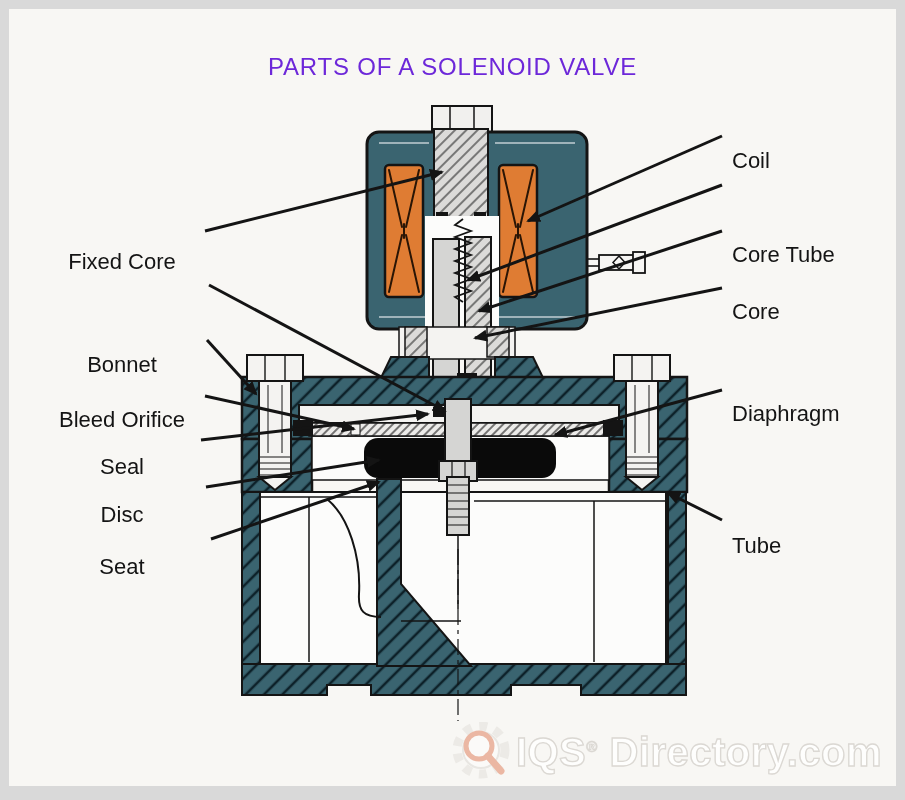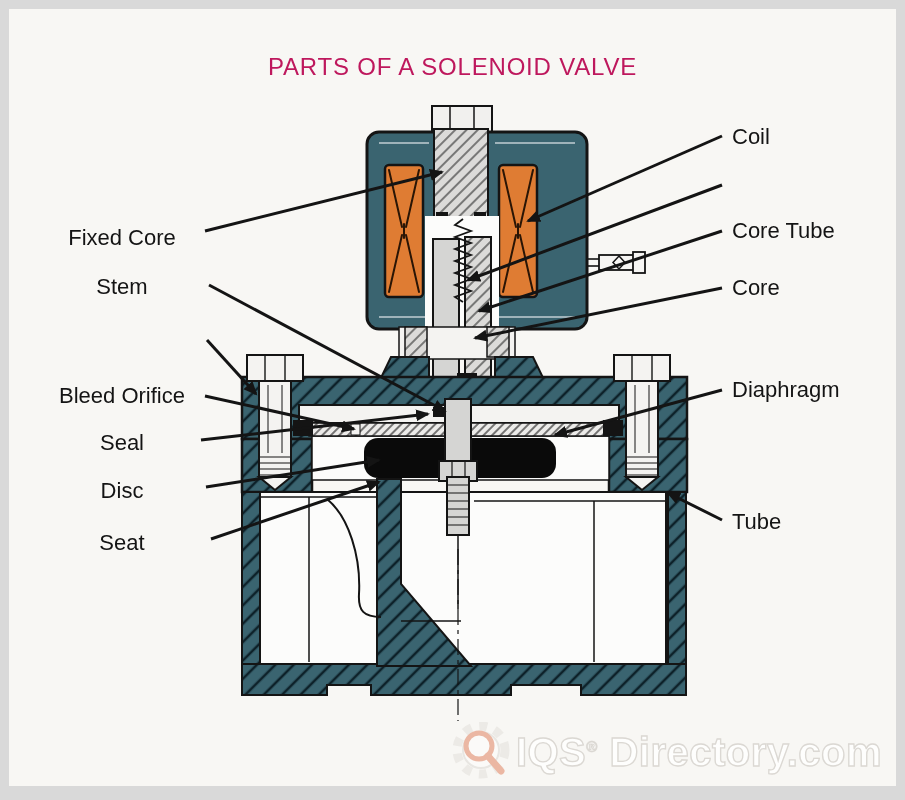--- a/index.html
+++ b/index.html
@@ -9,25 +9,25 @@
     font-family:"Liberation Sans","DejaVu Sans",sans-serif;
     -webkit-font-smoothing:antialiased;
   }
   .canvas{
     position:absolute;left:9px;top:9px;right:9px;bottom:14px;
     background:#F8F7F4;
   }
   .page-title{
     position:absolute;left:0;right:0;top:44px;
     margin:0;text-align:center;
-    font-size:24px;font-weight:500;letter-spacing:.8px;color:#be185d;
+    font-size:24px;font-weight:500;letter-spacing:.8px;color:#6d28d9;
   }
   svg.diagram{position:absolute;left:0;top:0;width:905px;height:800px;}
   .lbl{
-    position:absolute;font-size:22px;color:#141414;line-height:26px;white-space:nowrap;
+    position:absolute;font-size:22px;color:#141414;line-height:26px;white-space:nowrap;margin-top:24px;
   }
   .lbl-left{left:38px;width:150px;text-align:center;}
   .lbl-right{left:723px;text-align:left;}
   .watermark{
     position:absolute;right:14px;bottom:4px;
     display:flex;align-items:center;gap:0;
   }
   .wm-text{
     font-size:40px;font-weight:bold;letter-spacing:.5px;
     color:#FEFEFD;
@@ -179,21 +179,21 @@
       <line x1="713" y1="127" x2="519" y2="212"></line>
       <line x1="713" y1="176" x2="459" y2="271"></line>
       <line x1="713" y1="222" x2="470" y2="302"></line>
       <line x1="713" y1="279" x2="466" y2="329"></line>
       <line x1="713" y1="381" x2="546" y2="426"></line>
       <line x1="713" y1="511" x2="659" y2="484"></line>
     </g>
   </svg>
 
   <div class="lbl lbl-left" style="top:216px">Fixed Core</div>
-  <div class="lbl lbl-left" style="top:265px">Stem</div>
+  <div class="lbl lbl-left" style="top:319px">Bonnet</div>
   <div class="lbl lbl-left" style="top:374px">Bleed Orifice</div>
   <div class="lbl lbl-left" style="top:421px">Seal</div>
   <div class="lbl lbl-left" style="top:521px">Seat</div>
   <div class="lbl lbl-left" style="top:469px">Disc</div>
 
   <div class="lbl lbl-right" style="top:115px">Coil</div>
   <div class="lbl lbl-right" style="top:209px">Core Tube</div>
   <div class="lbl lbl-right" style="top:266px">Core</div>
   <div class="lbl lbl-right" style="top:368px">Diaphragm</div>
   <div class="lbl lbl-right" style="top:500px">Tube</div>

